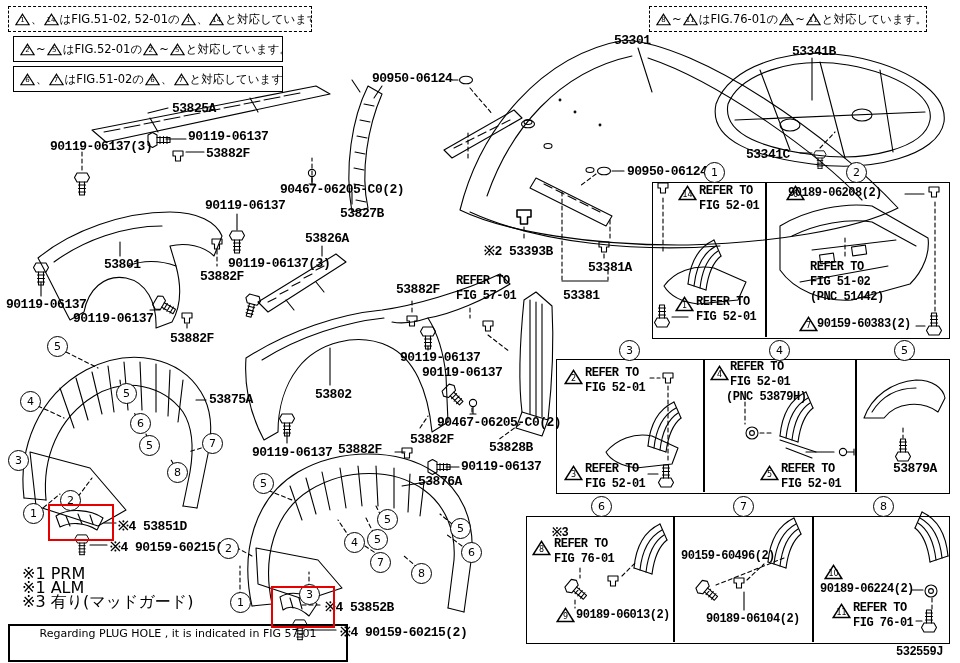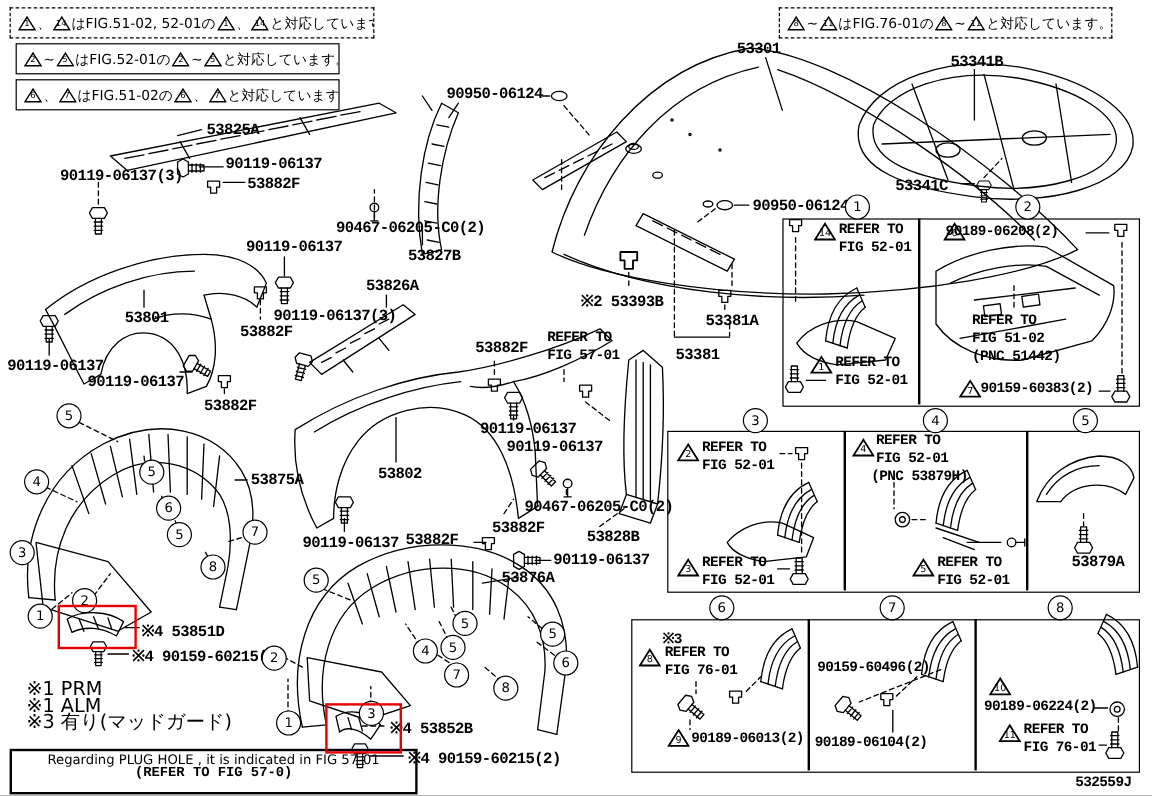--- a/index.html
+++ b/index.html
@@ -574,21 +574,21 @@
     </div>
 <span class="tri lg abs" style="left:555px;top:607px">
       <svg viewBox="0 0 20 17">
         <path d="M10,1.5 L18.8,15.5 L1.2,15.5 Z" fill="none" stroke="#000" stroke-width="1.6"></path>
       </svg>
       <i>9</i>
     </span>
 <div class="pl sm" style="left:576px;top:608px">90189-06013(2)</div>
 
 <div class="pl sm" style="left:681px;top:549px">90159-60496(2)</div>
-<div class="pl sm" style="left:679px;top:612px">90189-06104(2)</div>
+<div class="pl sm" style="left:706px;top:612px">90189-06104(2)</div>
 
 <span class="tri lg abs" style="left:823px;top:564px">
       <svg viewBox="0 0 20 17">
         <path d="M10,1.5 L18.8,15.5 L1.2,15.5 Z" fill="none" stroke="#000" stroke-width="1.6"></path>
       </svg>
       <i>10</i>
     </span>
 <div class="pl sm" style="left:820px;top:582px">90189-06224(2)</div>
 <span class="tri lg abs" style="left:831px;top:603px">
       <svg viewBox="0 0 20 17">
@@ -600,19 +600,18 @@
       <div>REFER TO</div>
       <div>FIG 76-01</div>
     </div>
 
 <div class="note" style="left:22px;top:564px">※1 PRM</div>
 <div class="note" style="left:22px;top:578px">※1 ALM</div>
 <div class="note" style="left:22px;top:592px">※3 有り(マッドガード)</div>
 
 <div class="notebox" style="left:8px;top:624px;width:340px;height:38px">
   <div class="en">Regarding PLUG HOLE , it is indicated in FIG 57-01</div>
-  <div class="rf">(REFER TO FIG 57-0)</div>
 </div>
 
 <div class="red" style="left:48px;top:504px;width:62px;height:33px"></div>
 <div class="red" style="left:271px;top:586px;width:60px;height:38px"></div>
 
 </div>
 
 </body></html>

